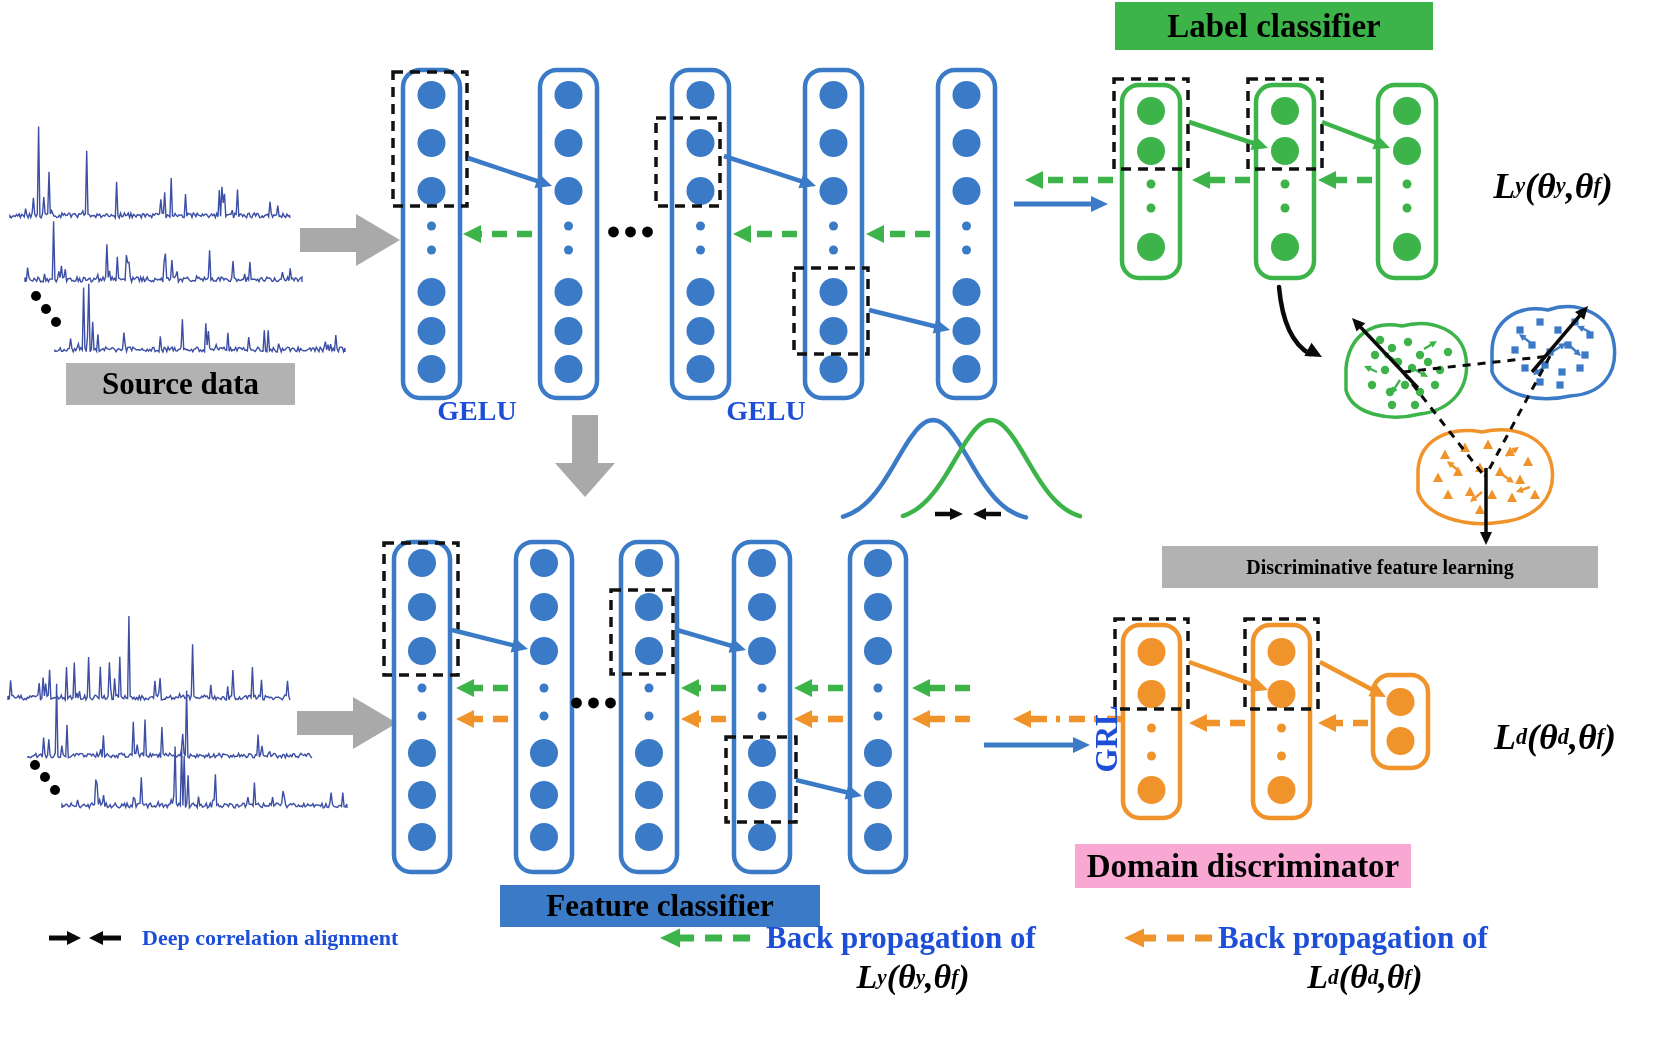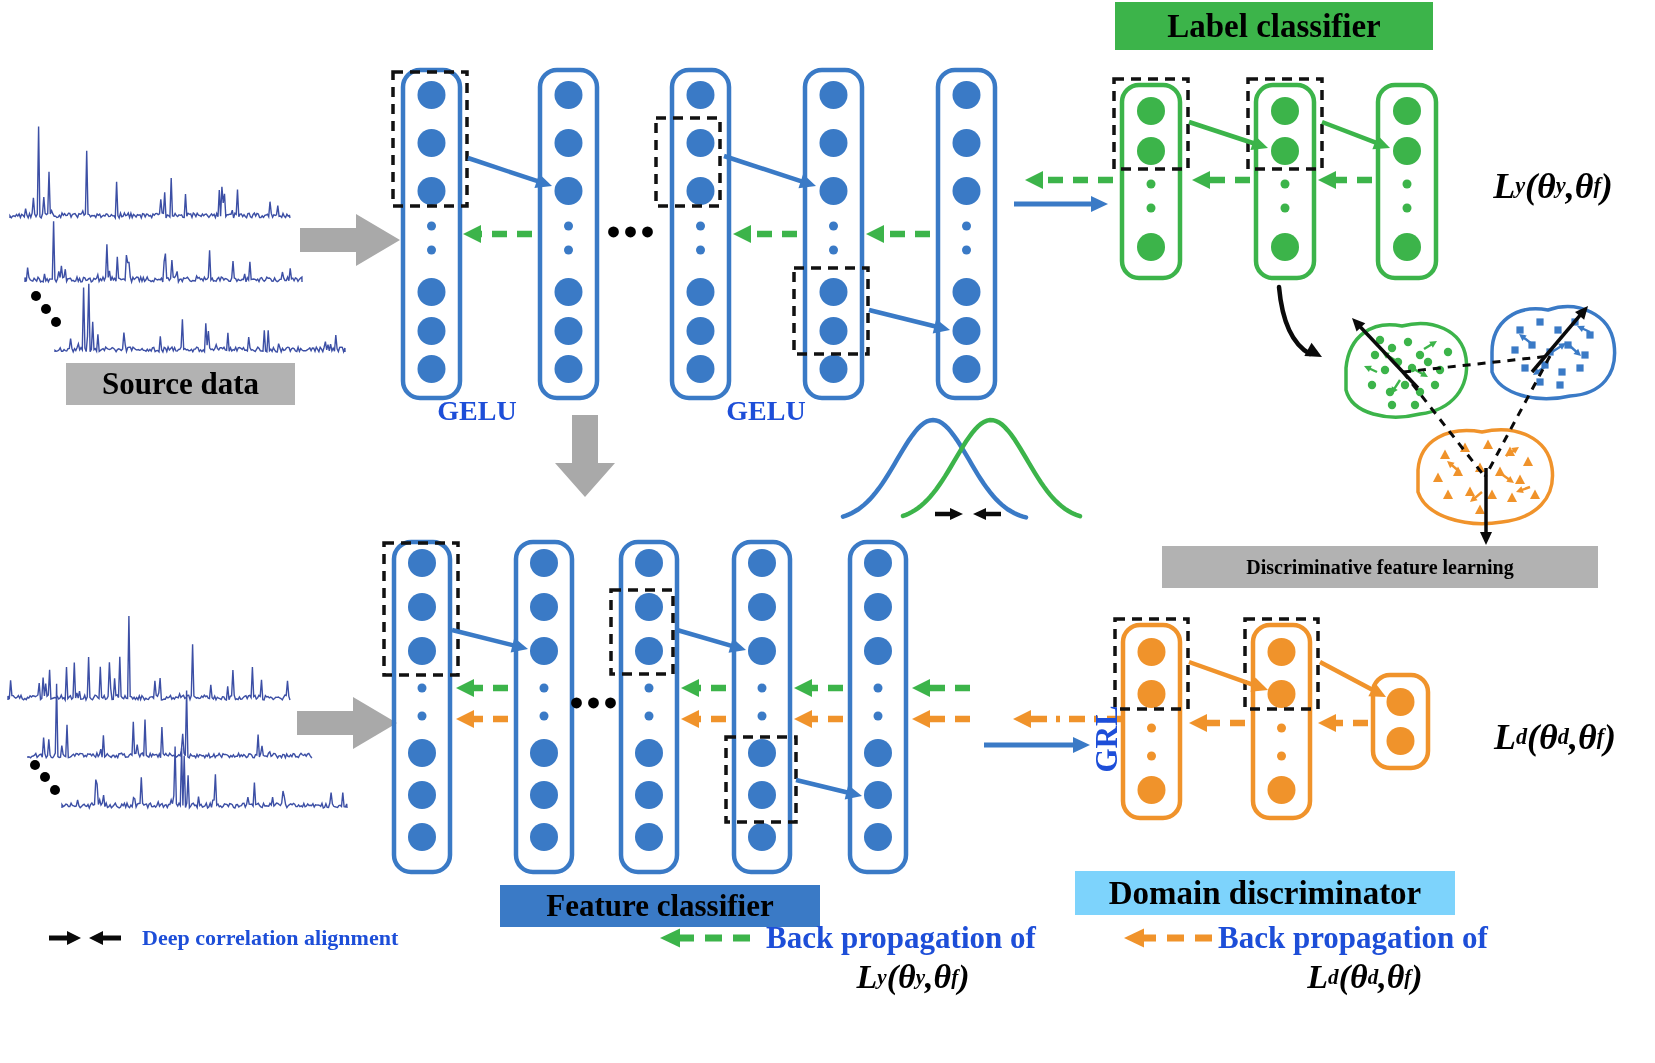--- a/index.html
+++ b/index.html
@@ -365,21 +365,21 @@
 
   <div class="banner" style="left: 58px; top: 363px; width: 229px; height: 42px; font-size: 31px; background: rgb(178, 178, 178); margin-left: 8px;">Source data</div>
 
 
   <div class="banner" style="left: 1115px; top: 2px; width: 318px; height: 48px; font-size: 33px; background: rgb(60, 180, 74);">Label classifier</div>
 
   <div class="banner" style="left: 1162px; top: 546px; width: 436px; height: 42px; font-size: 20px; background: rgb(178, 178, 178);">Discriminative feature learning</div>
 
   <div class="banner" style="left: 500px; top: 885px; width: 320px; height: 42px; font-size: 31px; background: rgb(58, 122, 198);">Feature classifier</div>
 
-  <div class="banner" style="left: 1075px; top: 871px; width: 380px; height: 44px; font-size: 33px; background: #7dd3fc;">Domain discriminator</div>
+  <div class="banner" style="left: 1075px; top: 844px; width: 336px; height: 44px; font-size: 33px; background: #f9a8d4;">Domain discriminator</div>
 
   <div class="plainlabel" style="left:427px;top:395px;width:100px;height:32px;font-size:28px;">GELU</div>
   <div class="plainlabel" style="left:716px;top:395px;width:100px;height:32px;font-size:28px;">GELU</div>
 
   <div class="plainlabel" style="left:1062px;top:694px;width:90px;height:90px;font-size:31px;">
     <span class="rot">GRL</span>
   </div>
 
   <div class="dots-ellipsis" style="left:600px;top:212px;width:64px;height:40px;font-size:40px;">•••</div>
   <div class="dots-ellipsis" style="left:563px;top:683px;width:64px;height:40px;font-size:40px;">•••</div>

